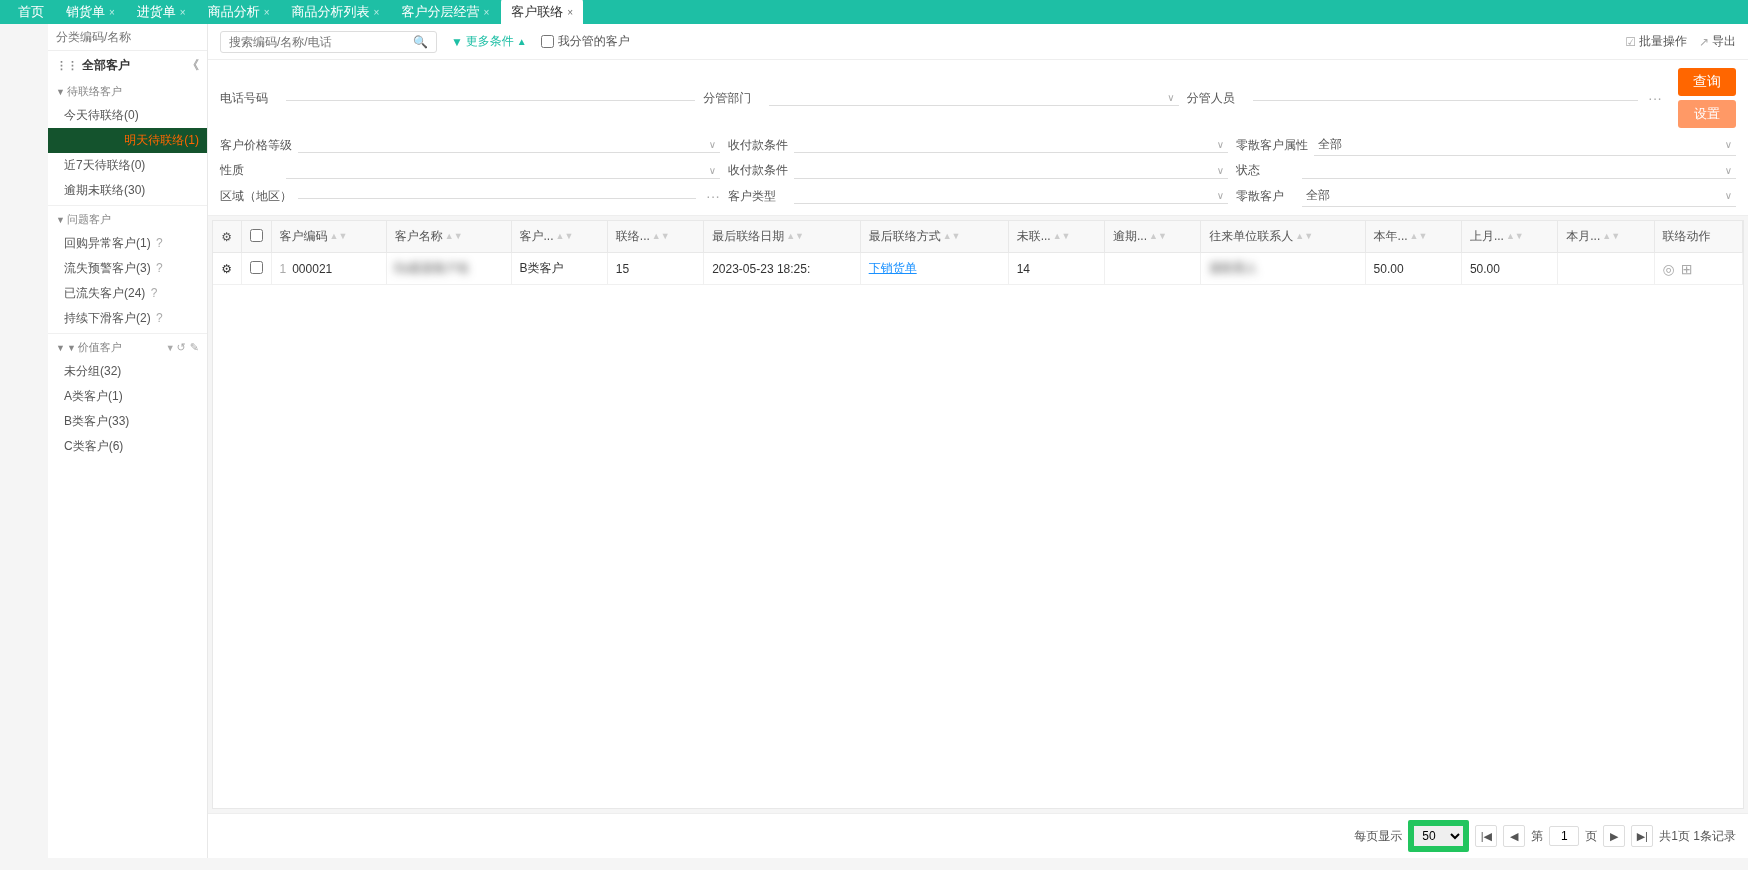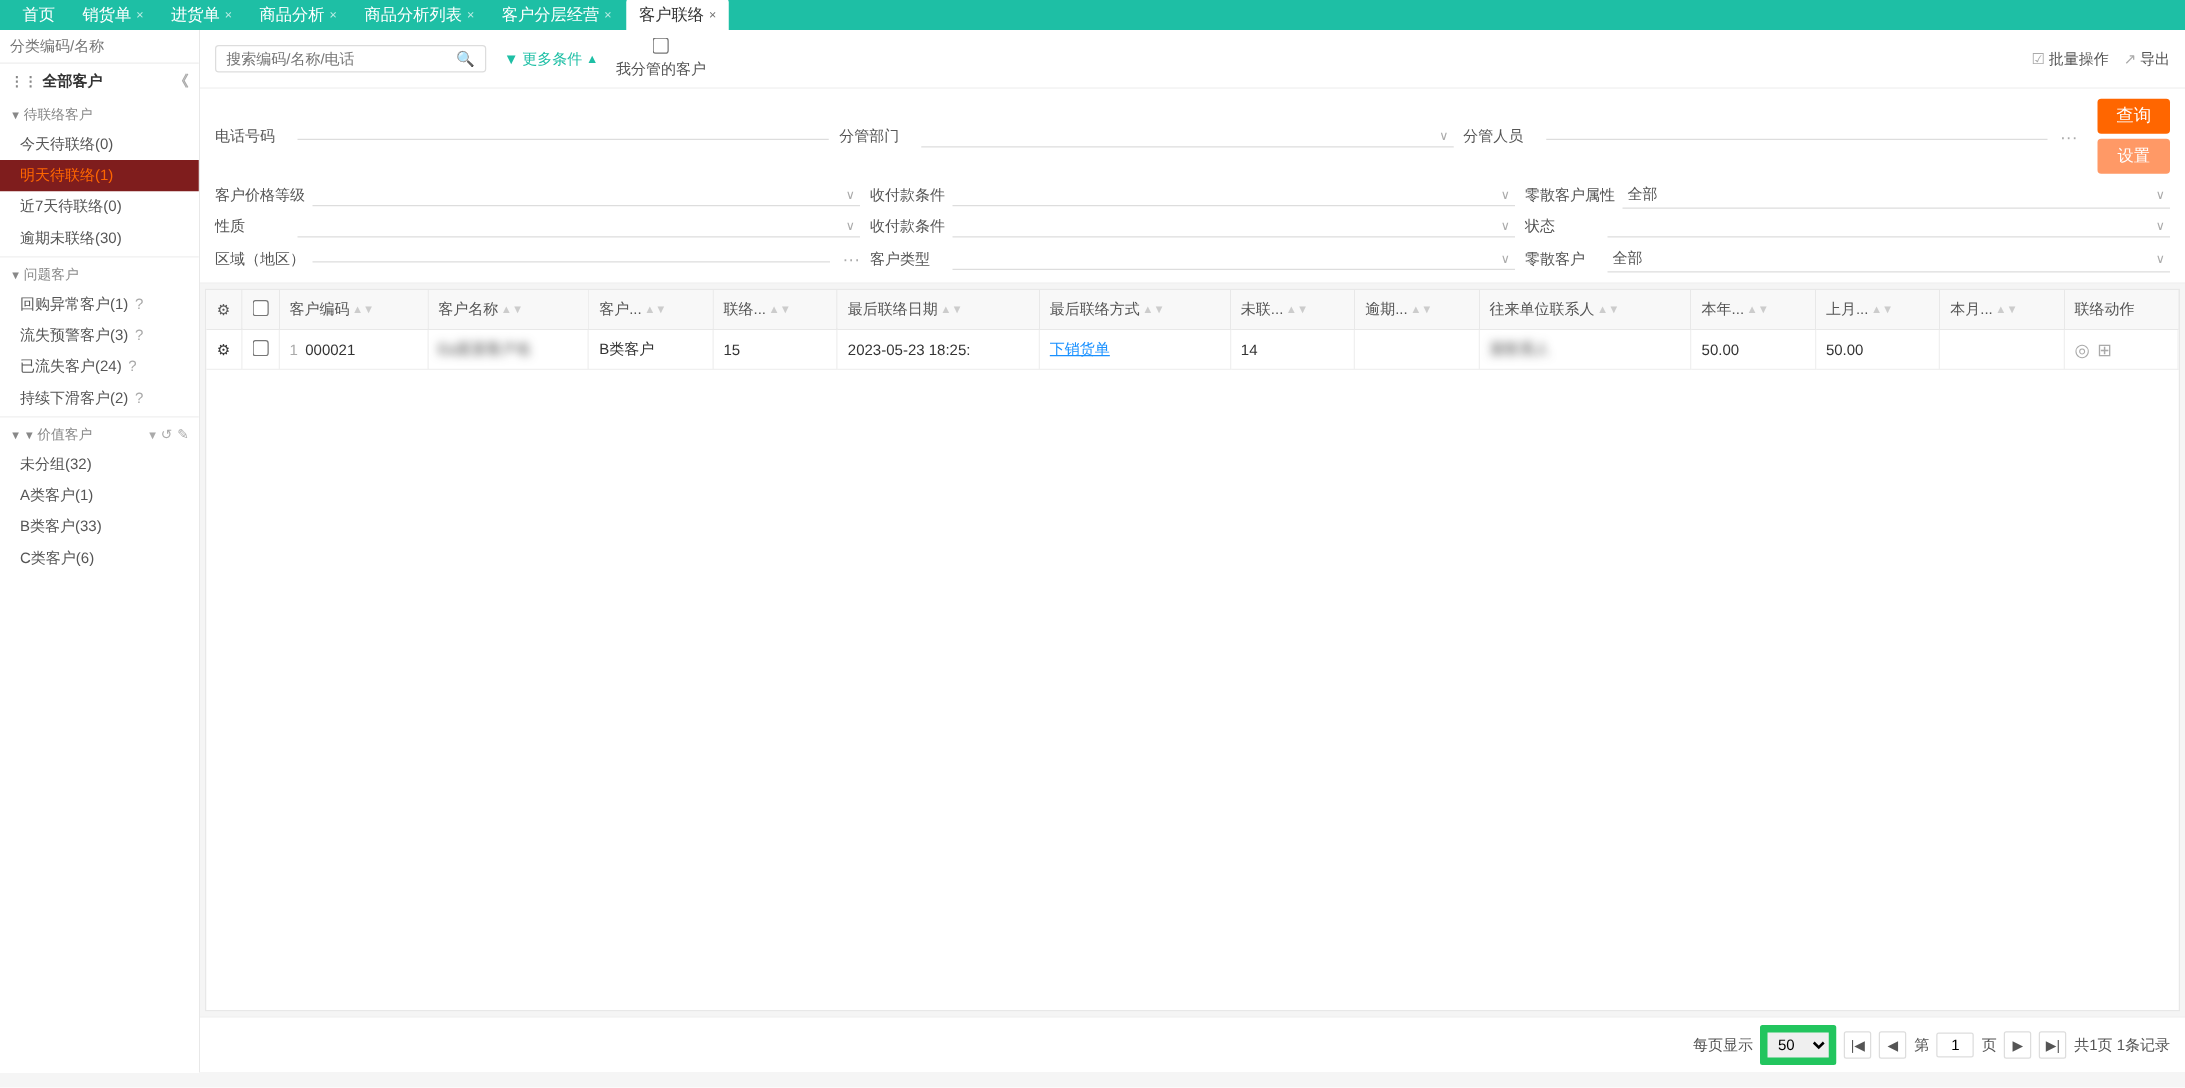--- a/index.html
+++ b/index.html
@@ -26,20 +26,21 @@
       gap: 4px;
     }
     .nav-item.active { background: #fff; color: #333; }
     .nav-item .close-x { font-size: 10px; opacity: 0.7; }
 
     
     .main-layout {
       display: flex;
       height: calc(100vh - 36px);
       overflow: hidden;
+      margin-left: 48px;
     }
 
     
     .sidebar {
       width: 160px;
       background: #fff;
       border-right: 1px solid #e8e8e8;
       overflow-y: auto;
       flex-shrink: 0;
     }
@@ -78,21 +79,21 @@
       content: '▼';
       font-size: 9px;
     }
     .sidebar-item {
       padding: 4px 8px 4px 16px;
       cursor: pointer;
       color: #555;
       font-size: 12px;
       white-space: nowrap;
     }
-    .sidebar-item.highlighted { background: #7f1d1d; color: #ff6600; }
+    .sidebar-item.highlighted { background: #14532d; color: #ff6600; text-align: right; }
 
     .sidebar-value-header {
       padding: 4px 8px;
       color: #888;
       font-size: 11px;
       display: flex;
       align-items: center;
       justify-content: space-between;
     }
     .sidebar-value-header span:first-child { display: flex; align-items: center; gap: 2px; }
@@ -141,21 +142,20 @@
       font-size: 12px;
       padding: 3px 6px;
     }
     .my-customers {
       display: flex;
       align-items: center;
       gap: 4px;
       font-size: 12px;
       color: #555;
       cursor: pointer;
-      flex-direction: column;
     }
     .toolbar-right {
       margin-left: auto;
       display: flex;
       align-items: center;
       gap: 12px;
     }
     .batch-btn, .export-btn {
       display: flex;
       align-items: center;

